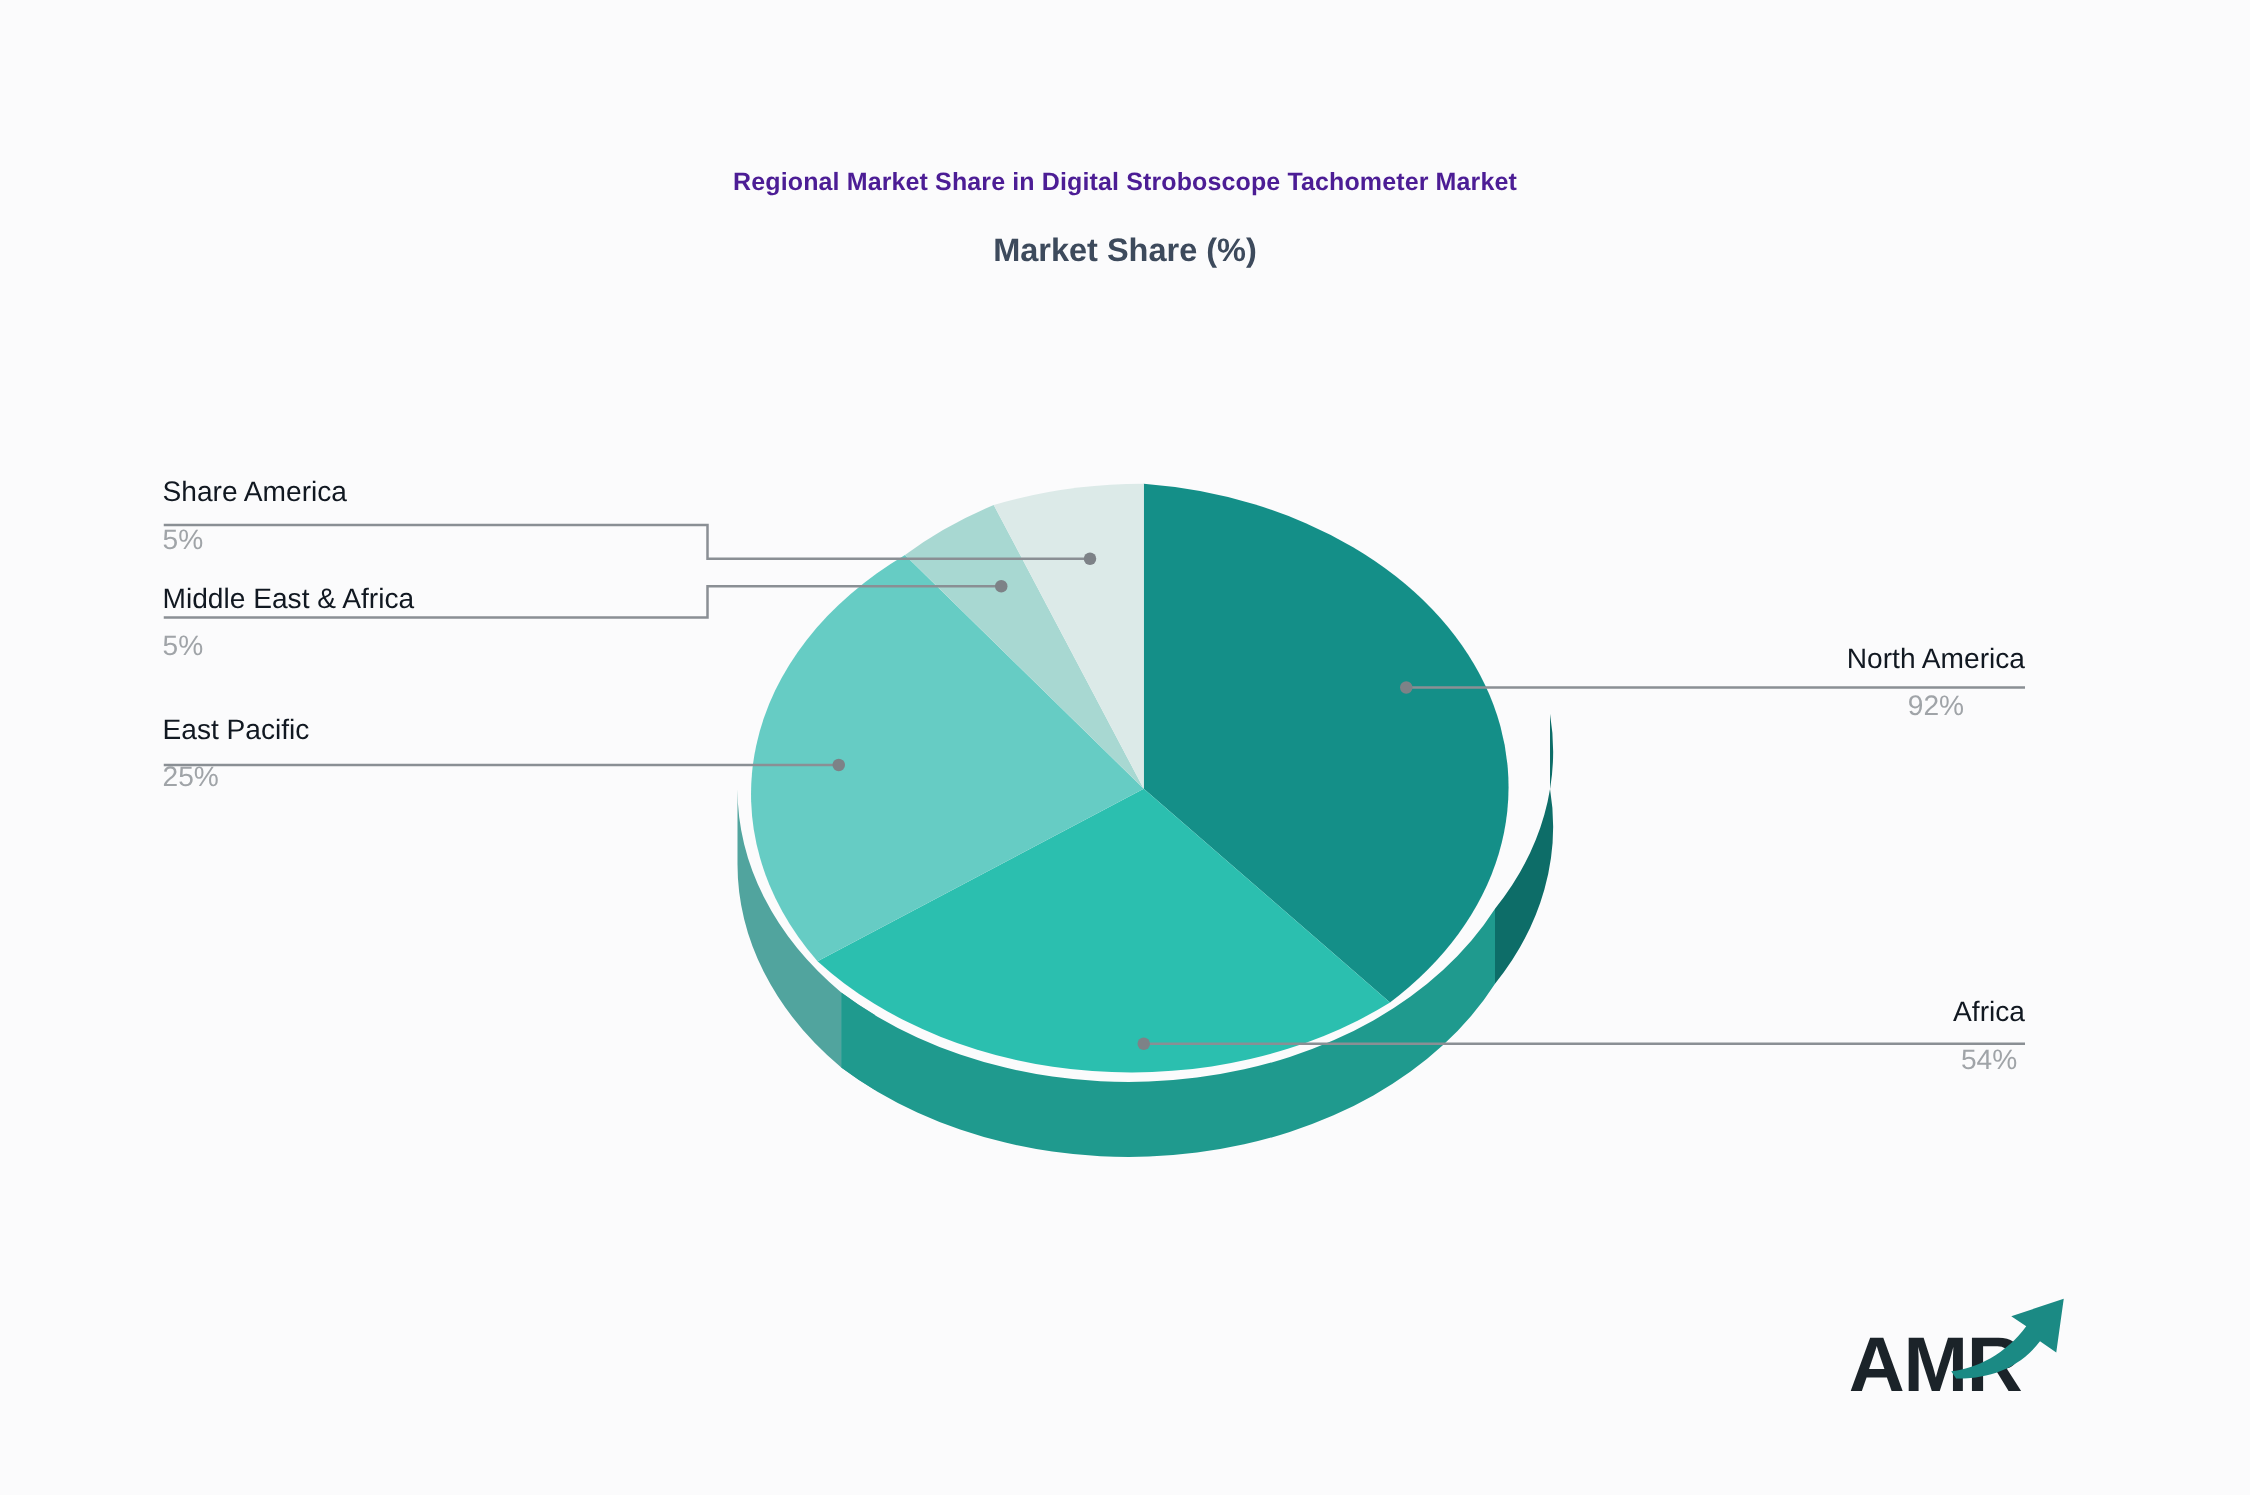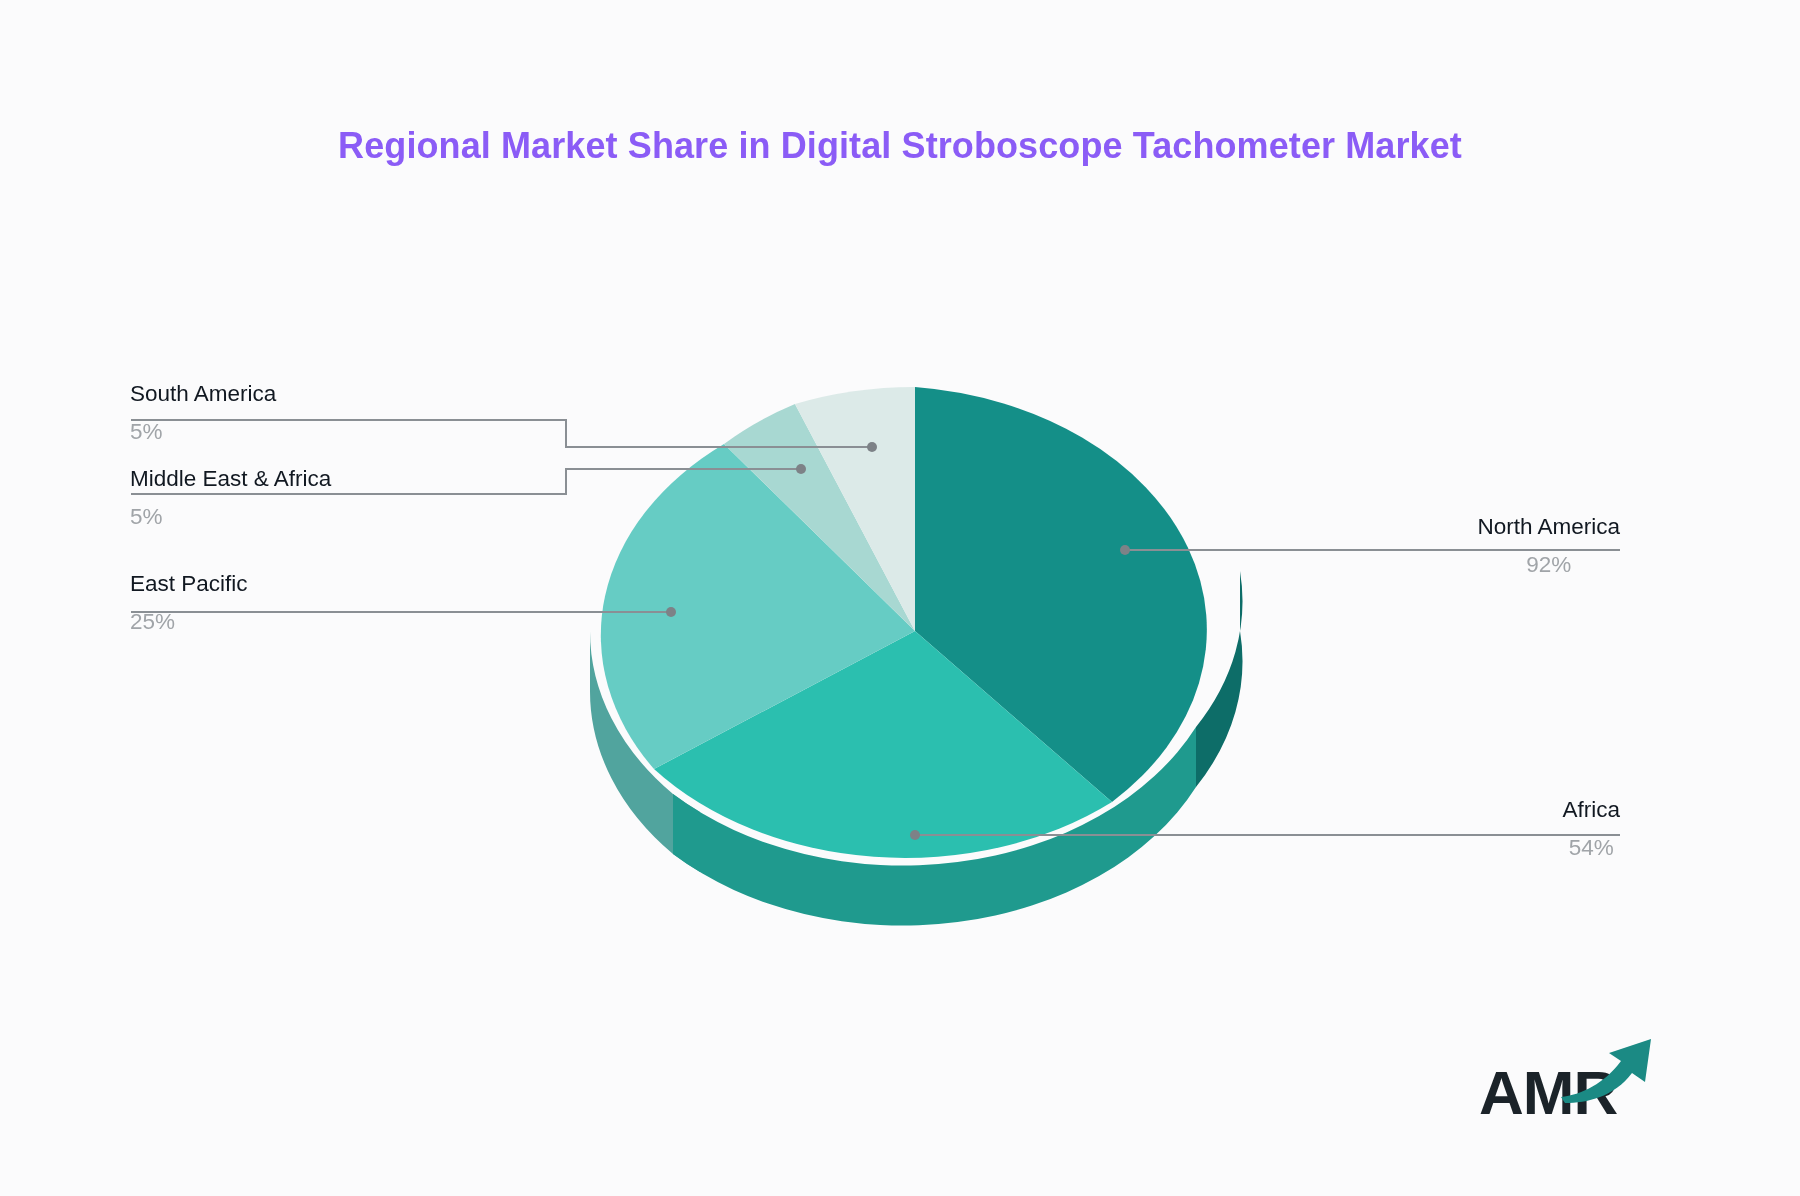--- a/index.html
+++ b/index.html
@@ -24,23 +24,23 @@
 
   
   .title-block {
     position: absolute;
     left: 0;
     top: 126px;
     width: 1800px;
     text-align: center;
   }
   .chart-title {
-    font-size: 36px;
+    font-size: 20px;
     font-weight: bold;
-    color: #8b5cf6;
+    color: #4c1d95;
     letter-spacing: 0.1px;
     line-height: 40px;
     margin: 0;
   }
   .chart-subtitle {
     font-size: 26px;
     font-weight: bold;
     color: #3d4a5c;
     line-height: 40px;
     margin: 14px 0 0 0;
@@ -155,24 +155,25 @@
 
     <g>
       <path d="M 872,447 L 566,447 L 566,420 L 131,420"></path>
       <circle cx="872" cy="447" r="5" fill="#7d8287" stroke="none"></circle>
     </g>
   </g>
 </svg>
 
 <div class="title-block">
   <div class="chart-title">Regional Market Share in Digital Stroboscope Tachometer Market</div>
+  <div class="chart-subtitle">Market Share (%)</div>
 </div>
 
 <div class="callout left" id="lbl-south-america">
-  <span class="cat">South America</span>
+  <span class="cat">Share America</span>
   <span class="val">5%</span>
 </div>
 
 <div class="callout left" id="lbl-middle-east">
   <span class="cat">Middle East &amp; Africa</span>
   <span class="val">5%</span>
 </div>
 
 <div class="callout left" id="lbl-asia-pacific">
   <span class="cat">East Pacific</span>

